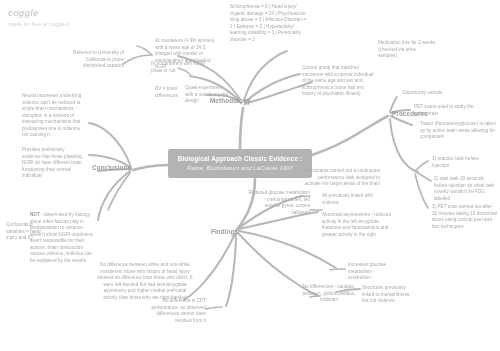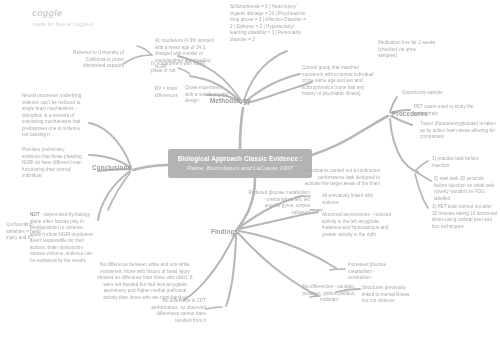--- a/index.html
+++ b/index.html
@@ -76,21 +76,20 @@
     color: #f0f0f0;
     display: block;
     margin-top: 1.5px;
   }
 
   #logo {
     position: absolute;
     left: 8px;
     top: 8px;
     color: #cfcfcf;
-    margin-left: 24px;
   }
   #logo .brand {
     font-size: 9px;
     font-style: italic;
     font-weight: bold;
     display: block;
     letter-spacing: 0.02em;
   }
   #logo .tagline {
     font-size: 5.6px;

